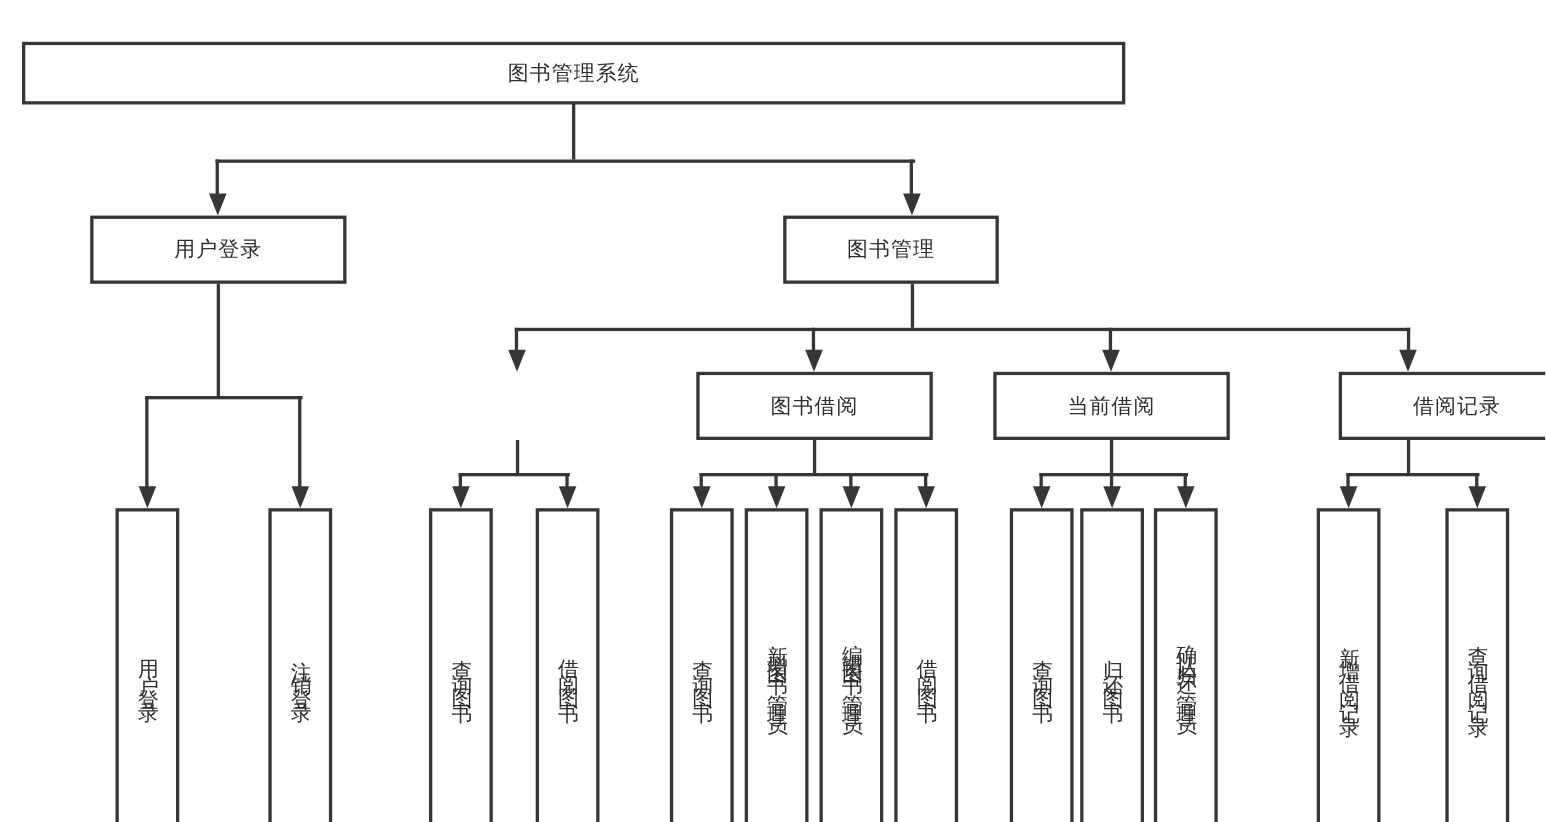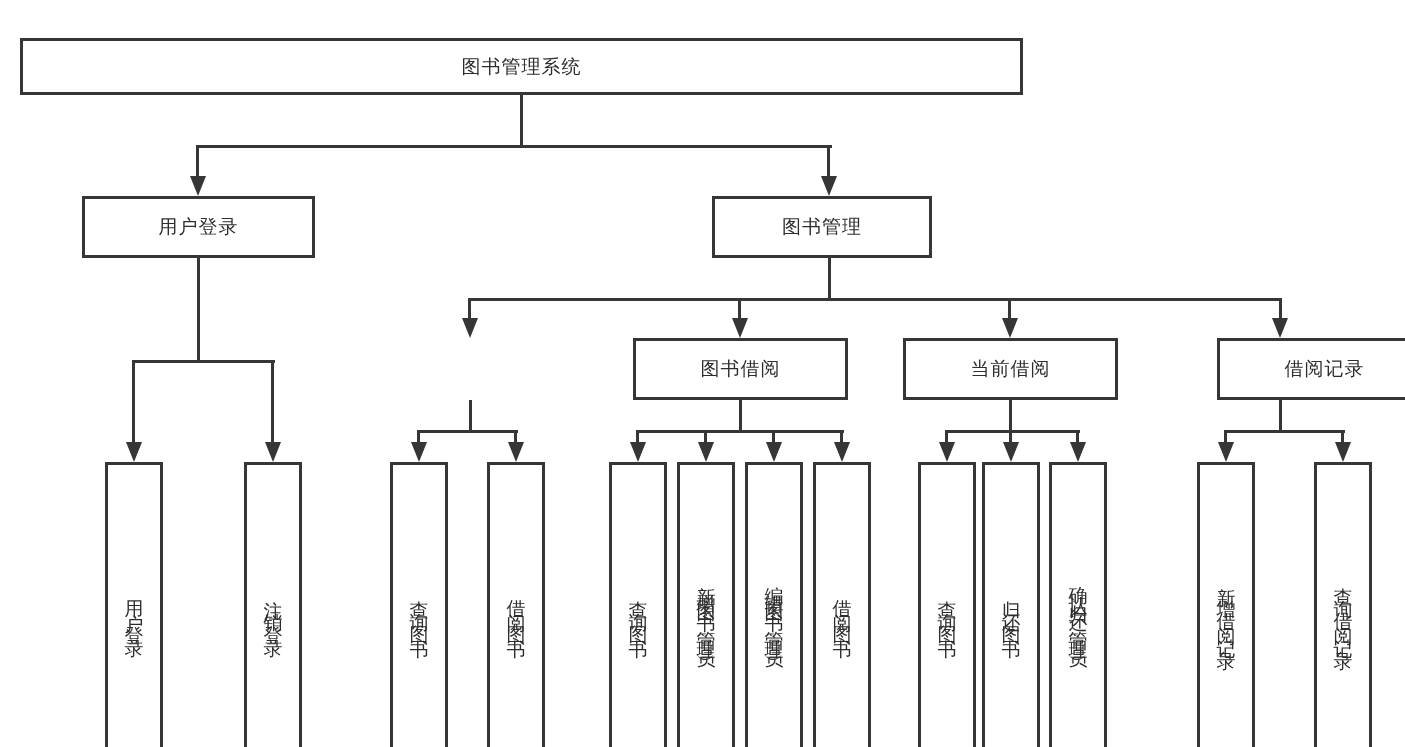--- a/index.html
+++ b/index.html
@@ -37,21 +37,21 @@
   <div class="line vl" style="left:520px;top:68px;height:52px;"></div>
   <div class="line hl" style="left:196px;top:120px;width:636px;"></div>
   <div class="line vl" style="left:196px;top:120px;height:33px;"></div>
   <div class="tri" style="left:190px;top:151px;"></div>
   <div class="line vl" style="left:827px;top:120px;height:33px;"></div>
   <div class="tri" style="left:821px;top:151px;"></div>
 
   <div class="box lvl2" style="left:82px;width:233px;">
     <span>用户登录</span>
   </div>
-  <div class="box lvl2" style="left:712px;width:220px;text-align:center;">
+  <div class="box lvl2" style="left:712px;width:196px;text-align:center;">
     <span>图书管理</span>
   </div>
 
   <div class="line vl" style="left:197px;top:233px;height:102px;"></div>
   <div class="line hl" style="left:132px;top:335px;width:143px;"></div>
   <div class="line vl" style="left:132px;top:335px;height:84px;"></div>
   <div class="tri" style="left:126px;top:417px;"></div>
   <div class="line vl" style="left:271px;top:335px;height:84px;"></div>
   <div class="tri" style="left:265px;top:417px;"></div>
 

